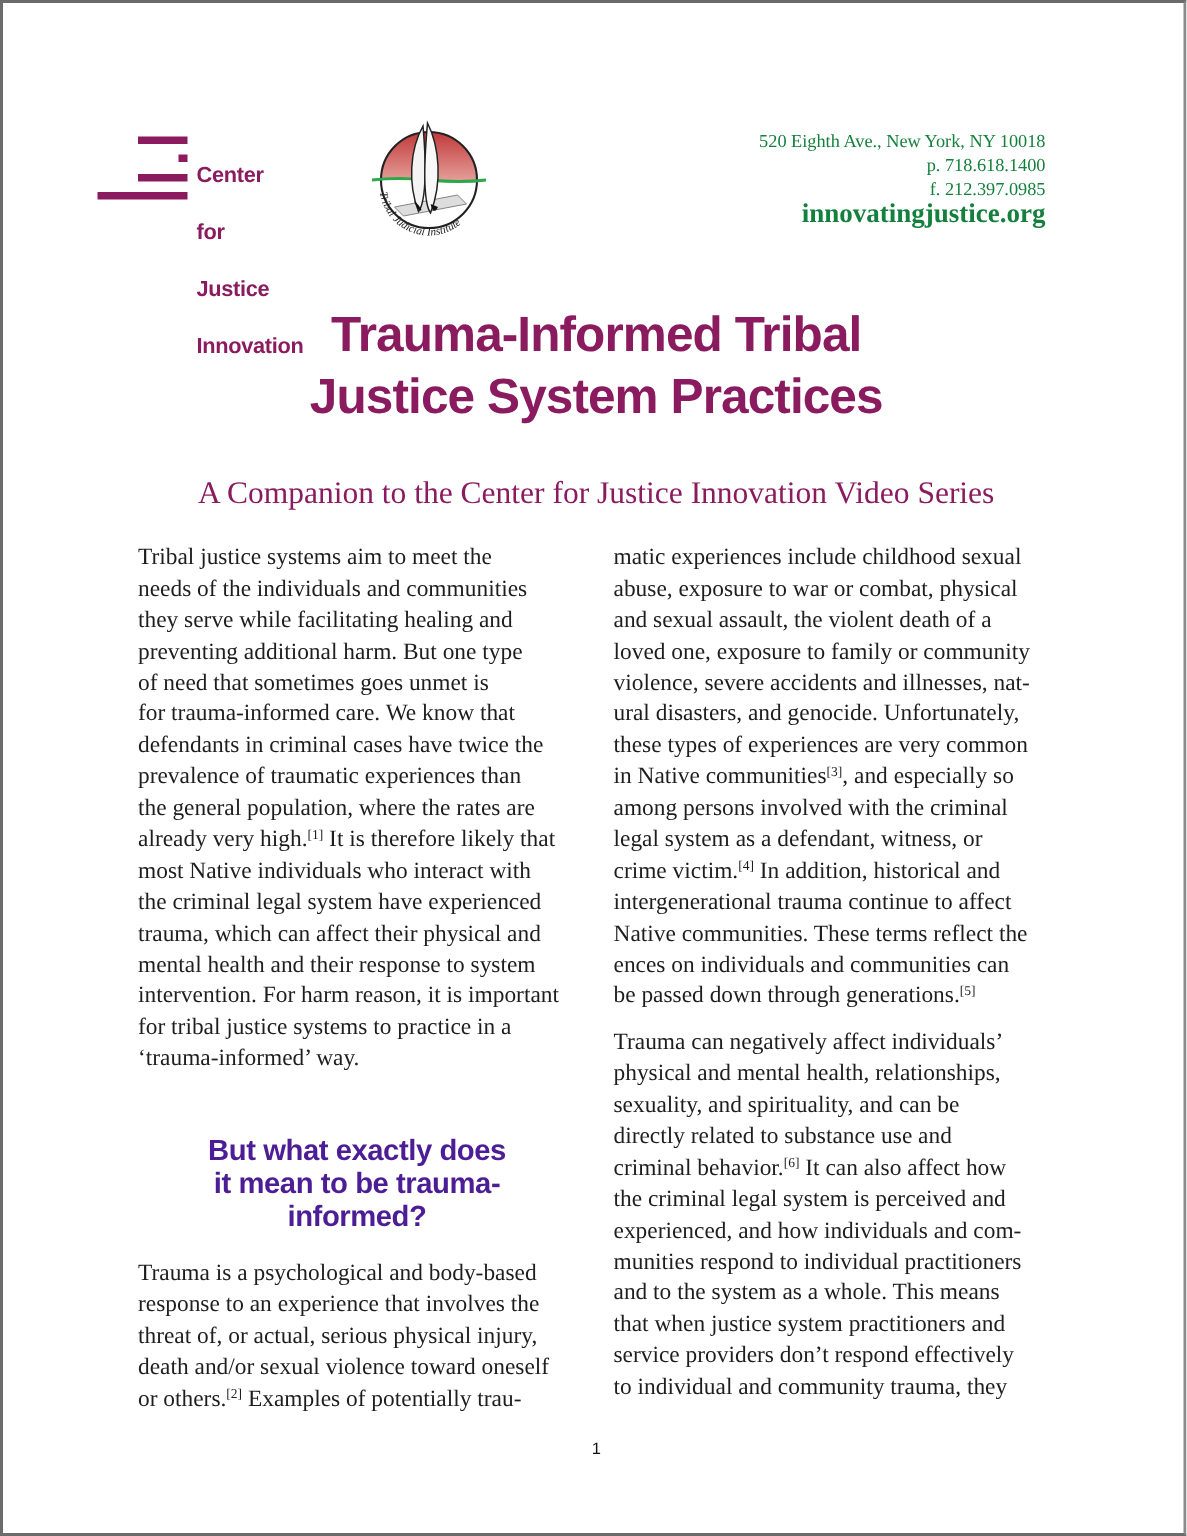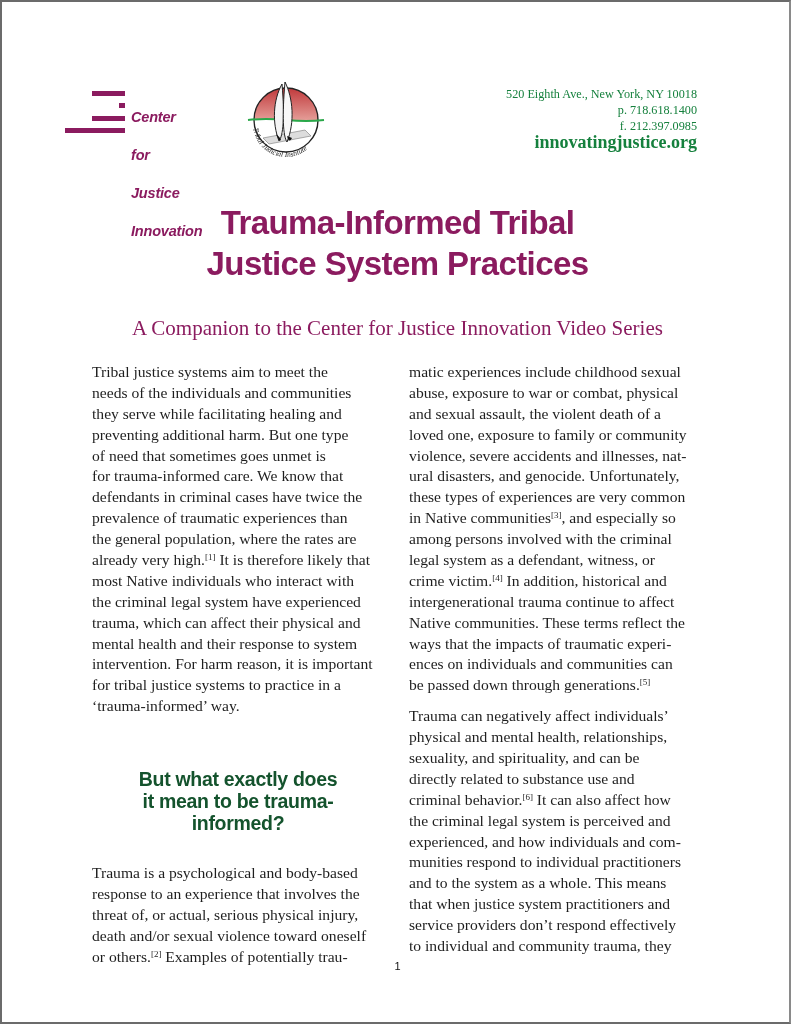--- a/index.html
+++ b/index.html
@@ -11,21 +11,21 @@
     border-right: 2px solid #8a8a8a; border-bottom: 2px solid #6b6b6b;
   }
   
   .cji-logo { position: absolute; left: 62px; top: 84px; width: 160px; height: 64px; }
   .cji-bar { position: absolute; height: 5px; background: #8b1b5f; }
   .cji-text {
     position: absolute; left: 128px; top: 0; font-family: "Liberation Sans", sans-serif;
     font-weight: bold; color: #8b1b5f; font-size: 14.5px; line-height: 12.6px;
     letter-spacing: -0.2px; white-space: pre;
   }
-  .cji-text div { height: 12.6px; font-style: italic; }
+  .cji-text div { height: 12.6px; }
   
   .tji-logo { position: absolute; left: 243px; top: 76px; width: 82px; height: 90px; }
   
   .contact {
     position: absolute; right: 92px; top: 84px; text-align: right;
     font-family: "Liberation Serif", serif; color: #15803d; font-size: 12.2px; line-height: 16px;
   }
   .contact .web { font-weight: bold; font-size: 18px; }
   
   .title {
@@ -41,23 +41,23 @@
     position: absolute; font-family: "Liberation Serif", serif; color: #1e1e1e;
     font-size: 15.6px; line-height: 20.9px;
   }
   .col.left { left: 90px; top: 360px; width: 292px; }
   .col.right { left: 407px; top: 360px; width: 300px; }
   .col p { margin: 0; }
   .col .line { white-space: nowrap; display: block; height: 20.9px; }
   .col sup { font-size: 9px; vertical-align: 5px; line-height: 0; }
   .para-gap { height: 10px; }
   .section-heading {
-    font-family: "Liberation Sans", sans-serif; font-weight: bold; color: #14532d;
+    font-family: "Liberation Sans", sans-serif; font-weight: bold; color: #4c1d95;
     text-align: center; font-size: 19.5px; line-height: 22px; letter-spacing: -0.3px;
-    margin: 12px;
+    margin: 0;
   }
   .page-number {
     position: absolute; left: 0; width: 791px; top: 958px; text-align: center;
     font-family: "Liberation Sans", sans-serif; font-size: 11px; color: #111;
   }
 </style>
 </head>
 <body>
 
 <div class="page">
@@ -160,21 +160,20 @@
       <span class="line">loved one, exposure to family or community</span>
       <span class="line">violence, severe accidents and illnesses, nat-</span>
       <span class="line">ural disasters, and genocide. Unfortunately,</span>
       <span class="line">these types of experiences are very common</span>
       <span class="line"><span>in Native communities</span><sup>[3]</sup><span>, and especially so</span></span>
       <span class="line">among persons involved with the criminal</span>
       <span class="line">legal system as a defendant, witness, or</span>
       <span class="line"><span>crime victim.</span><sup>[4]</sup><span> In addition, historical and</span></span>
       <span class="line">intergenerational trauma continue to affect</span>
       <span class="line">Native communities. These terms reflect the</span>
-      <span class="line">ways that the impacts of traumatic experi-</span>
       <span class="line">ences on individuals and communities can</span>
       <span class="line"><span>be passed down through generations.</span><sup>[5]</sup></span>
     </p>
     <div class="para-gap"></div>
     <p>
       <span class="line">Trauma can negatively affect individuals’</span>
       <span class="line">physical and mental health, relationships,</span>
       <span class="line">sexuality, and spirituality, and can be</span>
       <span class="line">directly related to substance use and</span>
       <span class="line"><span>criminal behavior.</span><sup>[6]</sup><span> It can also affect how</span></span>

